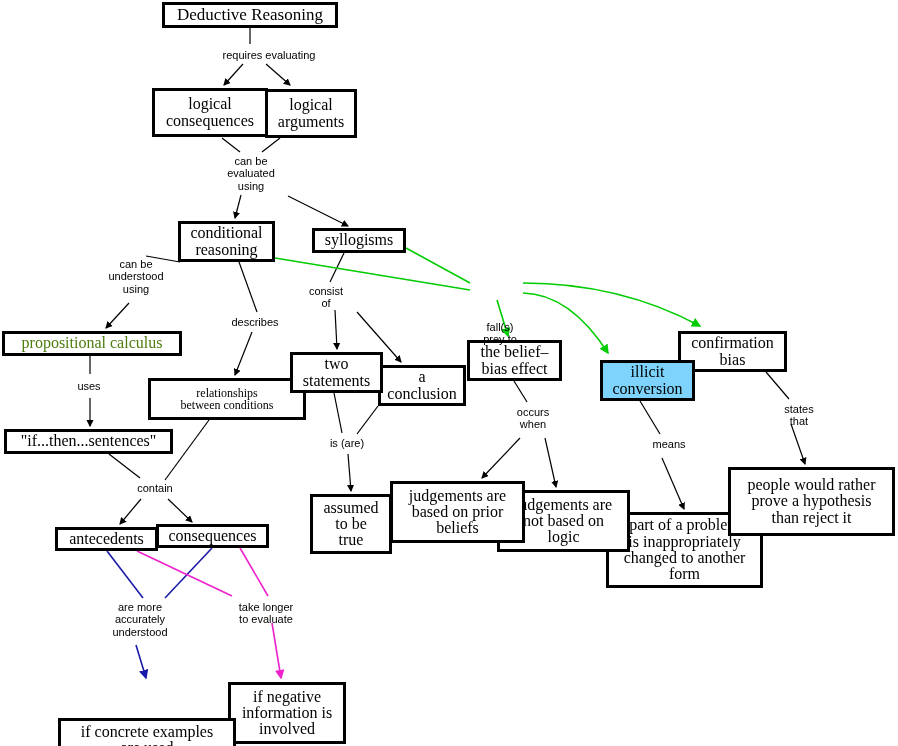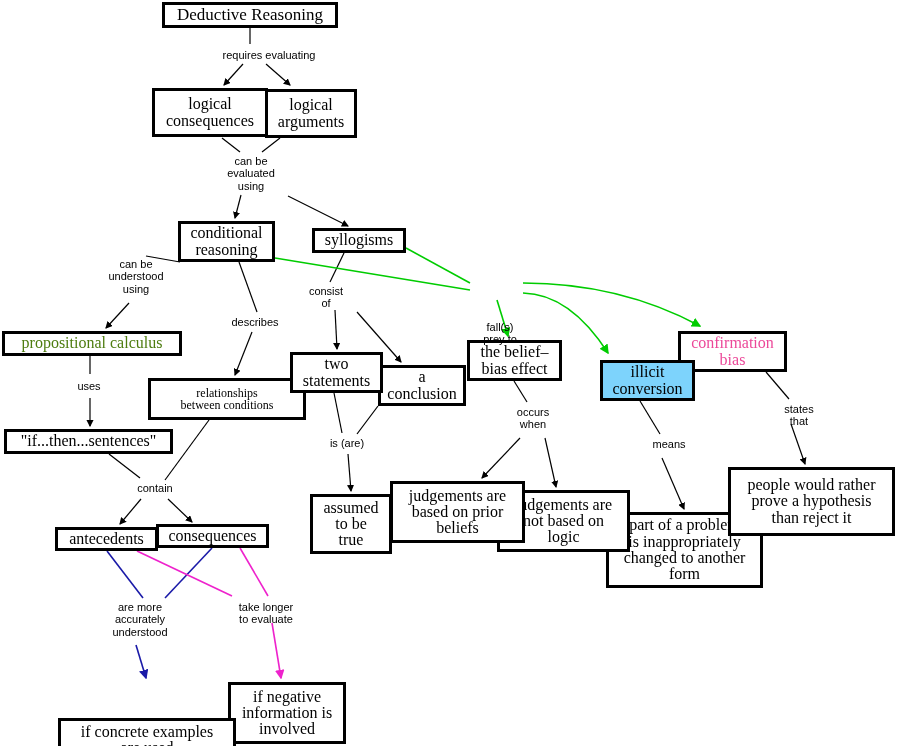--- a/index.html
+++ b/index.html
@@ -131,21 +131,21 @@
       <div class="node" style="left: 55px; top: 527px; width: 103px; height: 24px; font-size: 16px; z-index: 31; border-color: rgb(0, 0, 0); background: rgb(255, 255, 255); color: rgb(0, 0, 0);"><span>antecedents</span></div>
       <div class="node" style="left: 156px; top: 524px; width: 113px; height: 24px; font-size: 16px; z-index: 30; border-color: rgb(0, 0, 0); background: rgb(255, 255, 255); color: rgb(0, 0, 0);"><span>consequences</span></div>
       <div class="node" style="left: 290px; top: 352px; width: 93px; height: 41px; font-size: 16px; z-index: 31; border-color: rgb(0, 0, 0); background: rgb(255, 255, 255); color: rgb(0, 0, 0);"><span>two
 statements</span></div>
       <div class="node" style="left: 378px; top: 365px; width: 88px; height: 41px; font-size: 16px; z-index: 30; border-color: rgb(0, 0, 0); background: rgb(255, 255, 255); color: rgb(0, 0, 0);"><span>a
 conclusion</span></div>
       <div class="node" style="left: 467px; top: 340px; width: 95px; height: 41px; font-size: 16px; z-index: 31; border-color: rgb(0, 0, 0); background: rgb(255, 255, 255); color: rgb(0, 0, 0);"><span>the belief–
 bias effect</span></div>
       <div class="node" style="left: 600px; top: 360px; width: 95px; height: 41px; font-size: 16px; z-index: 31; border-color: rgb(0, 0, 0); background: #7dd3fc; color: rgb(0, 0, 0);"><span>illicit
 conversion</span></div>
-      <div class="node" style="left: 678px; top: 331px; width: 109px; height: 41px; font-size: 16px; z-index: 30; border-color: rgb(0, 0, 0); background: rgb(255, 255, 255); color: #ec4899;"><span>confirmation
+      <div class="node" style="left: 678px; top: 331px; width: 109px; height: 41px; font-size: 16px; z-index: 30; border-color: rgb(0, 0, 0); background: rgb(255, 255, 255); color: #000000;"><span>confirmation
 bias</span></div>
       <div class="node" style="left: 310px; top: 494px; width: 82px; height: 60px; font-size: 16px; z-index: 30; border-color: rgb(0, 0, 0); background: rgb(255, 255, 255); color: rgb(0, 0, 0);"><span>assumed
 to be
 true</span></div>
       <div class="node" style="left: 390px; top: 481px; width: 135px; height: 62px; font-size: 16px; z-index: 31; border-color: rgb(0, 0, 0); background: rgb(255, 255, 255); color: rgb(0, 0, 0);"><span>judgements are
 based on prior
 beliefs</span></div>
       <div class="node" style="left: 497px; top: 490px; width: 133px; height: 62px; font-size: 16px; z-index: 30; border-color: rgb(0, 0, 0); background: rgb(255, 255, 255); color: rgb(0, 0, 0);"><span>judgements are
 not based on
 logic</span></div>

